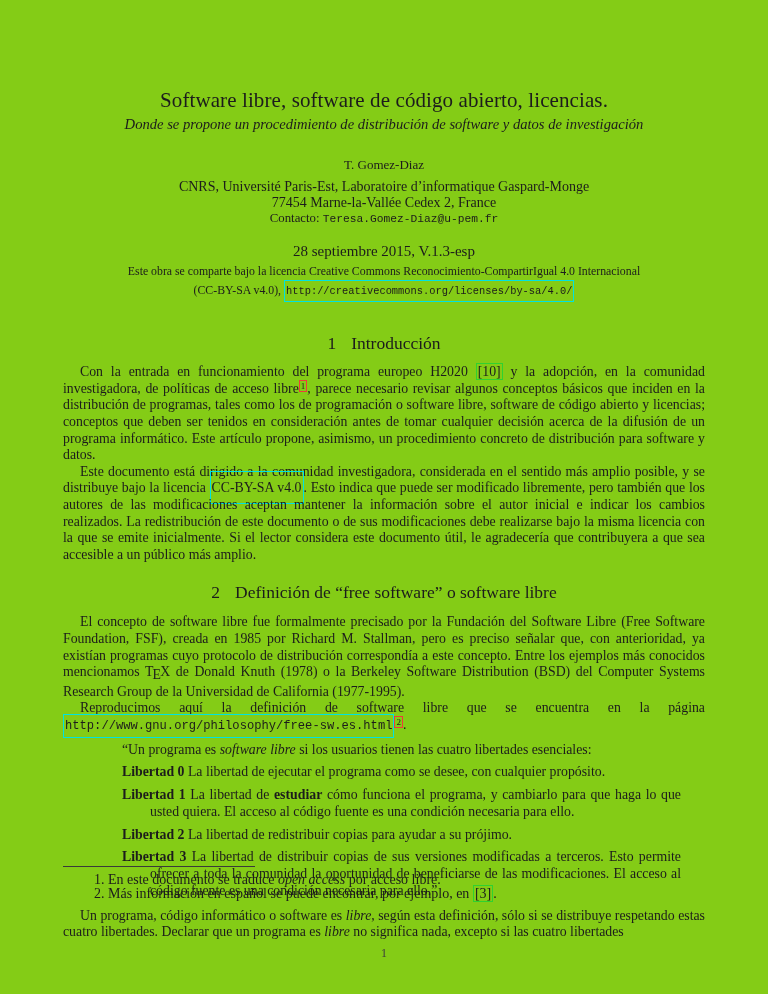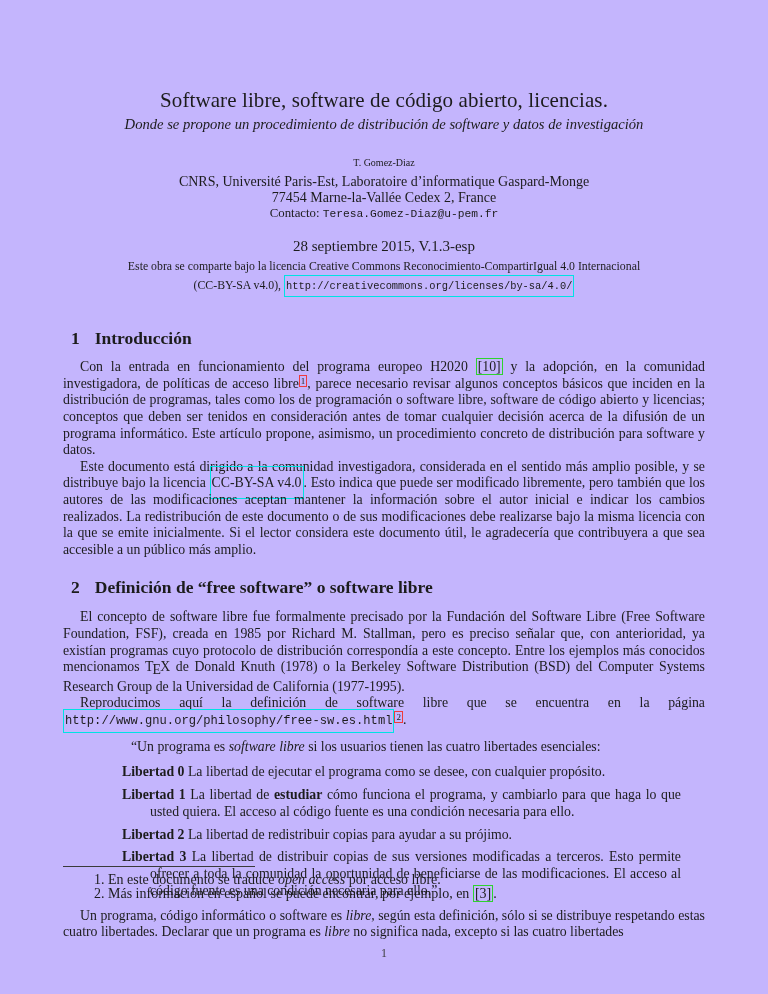--- a/index.html
+++ b/index.html
@@ -9,56 +9,57 @@
     --fnmark-box: #ee3b3b;
     --rule: #3a3a3a;
   }
   * { box-sizing: border-box; }
   html, body { margin: 0; padding: 0; background: #ffffff; }
   .page {
     position: relative;
     width: 768px;
     height: 994px;
     margin: 0 auto;
-    background: #c4b5fd;
+    background: #84cc16;
     color: var(--ink);
     font-family: "Liberation Serif", "DejaVu Serif", serif;
     overflow: hidden;
   }
 
   
   .doc-header { padding-top: 88px; text-align: center; }
   .doc-title { font-size: 21px; font-weight: 400; margin: 0; line-height: 24px; letter-spacing: 0.1px; }
   .doc-subtitle { font-size: 14.6px; margin-top: 3px; line-height: 18px; font-style: italic; }
-  .doc-author { font-size: 10px; margin-top: 24px; }
+  .doc-author { font-size: 13px; margin-top: 24px; }
   .doc-affil { font-size: 14px; margin-top: 6px; line-height: 15px; }
   .doc-affil + .doc-affil { margin-top: 1px; }
   .doc-contact { font-size: 12.8px; margin-top: 1px; line-height: 15px; }
   .doc-date { font-size: 15px; margin-top: 16px; }
   .doc-license { font-size: 11.8px; margin-top: 4px; line-height: 14.6px; }
 
   
   .content { width: 642px; margin-left: 63px; }
   .section-heading {
-    font-size: 17.5px; font-weight: 700; line-height: 21px;
+    font-size: 17.5px; font-weight: 400; line-height: 21px;
     margin: 8px;
+    text-align: center;
   }
   .section-heading.first { margin-top: 35px; margin-bottom: 10px; }
   .section-heading.second { margin-top: 19px; margin-bottom: 11px; }
   .section-heading .sec-num { margin-right: 15px; }
   .body-par {
     margin: 0;
     font-size: 13.8px;
     line-height: 16.6px;
     text-align: justify;
     text-indent: 17px;
   }
   .quote-block { margin: 7px 24px 7px 59px; padding: 0; }
   .quote-intro {
-    margin: 9px; font-size: 13.8px; line-height: 16.8px; text-align: justify;
+    margin: 0; font-size: 13.8px; line-height: 16.8px; text-align: justify;
   }
   .freedom-item {
     margin: 6px 0 0 0;
     padding-left: 28px; text-indent: -28px;
     font-size: 13.8px; line-height: 16.8px; text-align: justify;
   }
   .after-quote { margin-top: 8px; }
 
   
   .seg-n { }

